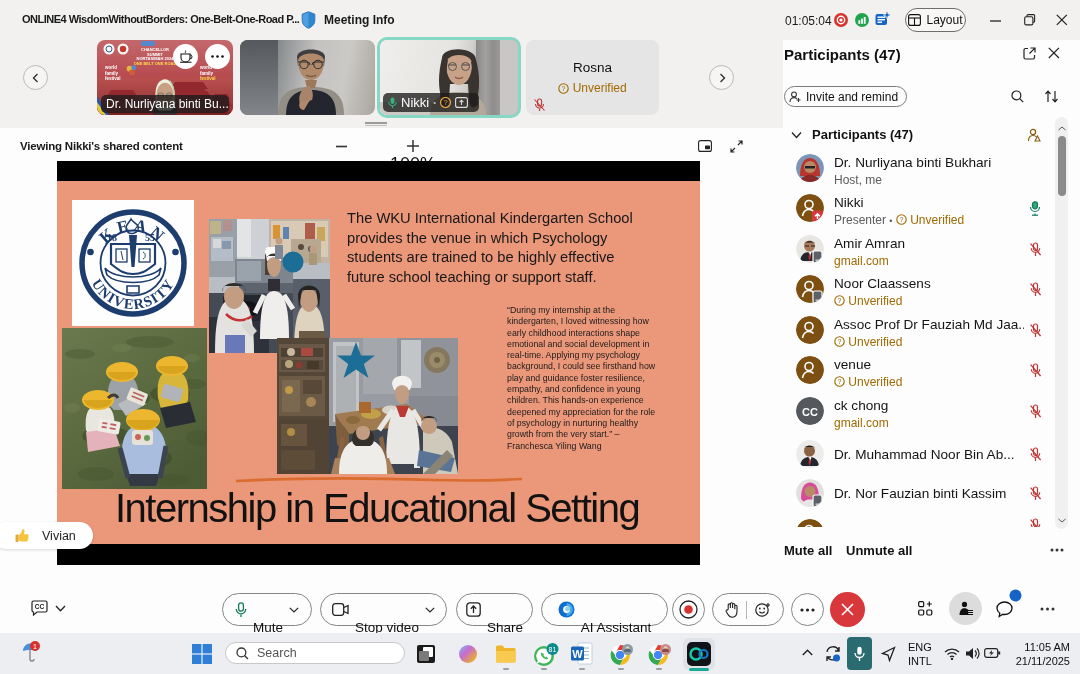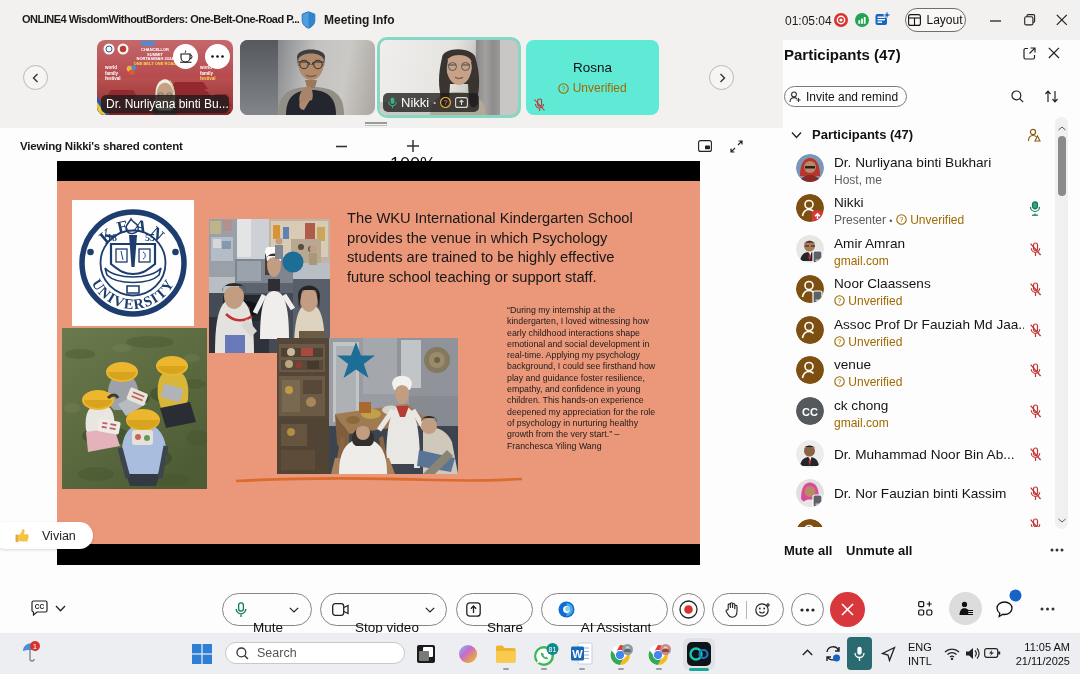--- a/index.html
+++ b/index.html
@@ -194,21 +194,21 @@
         <circle cx="5.5" cy="5.5" r="5" fill="none" stroke="#e8a33d" stroke-width="1.2"></circle>
         <text x="5.5" y="8" font-size="7.5" fill="#e8a33d" text-anchor="middle">?</text>
       </svg>
     <svg width="13" height="11" viewBox="0 0 13 11">
         <rect x="0.6" y="0.6" width="11.8" height="9.8" rx="2" fill="none" stroke="#ddd" stroke-width="1.1"></rect>
         <path d="M6.5 8 V3.6 M4.6 5.2 L6.5 3.3 L8.4 5.2" fill="none" stroke="#ddd" stroke-width="1.1"></path>
       </svg>
   </div>
 </div>
 
-<div class="abs thumb" style="left:526px;width:133px;background:#5eead4;">
+<div class="abs thumb" style="left:526px;width:133px;background:#e5e5e5;">
   <div class="abs" style="left:0;top:20px;width:133px;text-align:center;font-size:13.5px;color:#111;">Rosna</div>
   <div class="abs" style="left:0;top:41px;width:133px;text-align:center;font-size:12px;color:#a06a00;"><svg width="11" height="11" viewBox="0 0 11 11" style="vertical-align:-1.5px;display:inline-block;">
         <circle cx="5.5" cy="5.5" r="4.7" fill="none" stroke="#a06a00" stroke-width="1.1"></circle>
         <text x="5.5" y="8.2" font-size="7" fill="#a06a00" text-anchor="middle" font-family="Liberation Sans">?</text>
       </svg> Unverified</div>
   <svg class="abs" style="left:7px;top:58px;" width="13" height="14" viewBox="0 0 13 14">
       <g stroke="#c23434" fill="none" stroke-width="1.1">
         <rect x="4.6" y="1" width="4" height="7" rx="2"></rect>
         <path d="M2.5 6 a4 4 0 0 0 8 0"></path>
         <line x1="6.6" y1="10.5" x2="6.6" y2="13"></line>
@@ -453,20 +453,21 @@
   </svg>
 
   <div class="abs" style="left:290px;top:28px;width:298px;font-size:14.7px;line-height:19.5px;color:#181818;">The WKU International Kindergarten School provides the venue in which Psychology students are trained to be highly effective future school teaching or support staff.</div>
 
   <div class="abs" style="left:450px;top:124px;font-size:8.8px;line-height:11.3px;color:#1c1c1c;white-space:nowrap;">“During my internship at the<br>kindergarten, I loved witnessing how<br>early childhood interactions shape<br>emotional and social development in<br>real-time. Applying my psychology<br>background, I could see firsthand how<br>play and guidance foster resilience,<br>empathy, and confidence in young<br>children. This hands-on experience<br>deepened my appreciation for the role<br>of psychology in nurturing healthy<br>growth from the very start.” –<br>Franchesca Yiling Wang</div>
 
   <svg class="abs" style="left:177px;top:294px;" width="290" height="10" viewBox="0 0 290 10">
       <path d="M2 6 C60 3 140 3 200 5 C240 6 270 5 288 4" fill="none" stroke="#d96c2e" stroke-width="2.6"></path>
     </svg>
 
+  <div class="abs" style="left:58px;top:305px;white-space:nowrap;font-size:40px;color:#121212;letter-spacing:-1.5px;">Internship in Educational Setting</div>
 </div>
 
 <div class="abs" style="left:-8px;top:522px;width:101px;height:27px;background:#fff;border-radius:14px;display:flex;align-items:center;box-shadow:0 1px 3px rgba(0,0,0,0.15);">
   <svg style="margin-left:22px;" width="16" height="16" viewBox="0 0 16 16">
       <path d="M5 7 C6.5 6 8 4 8.3 1.8 C8.4 0.8 10 0.8 10.4 2 C10.8 3.4 10.3 5 9.8 6.2 L13.6 6.2 C14.6 6.2 15 7.4 14.2 8 C14.9 8.5 14.8 9.7 14 10 C14.6 10.6 14.3 11.7 13.5 11.9 C14 12.6 13.5 13.6 12.6 13.6 L8 13.6 C6.8 13.6 5.8 13.2 5 12.6 Z" fill="#f5c43c"></path>
       <rect x="1.5" y="6.6" width="3.2" height="7.4" rx="1" fill="#e8a93c"></rect>
     </svg>
   <span style="margin-left:12px;font-size:12.5px;color:#222;text-align:center;">Vivian</span>
 </div>
 

